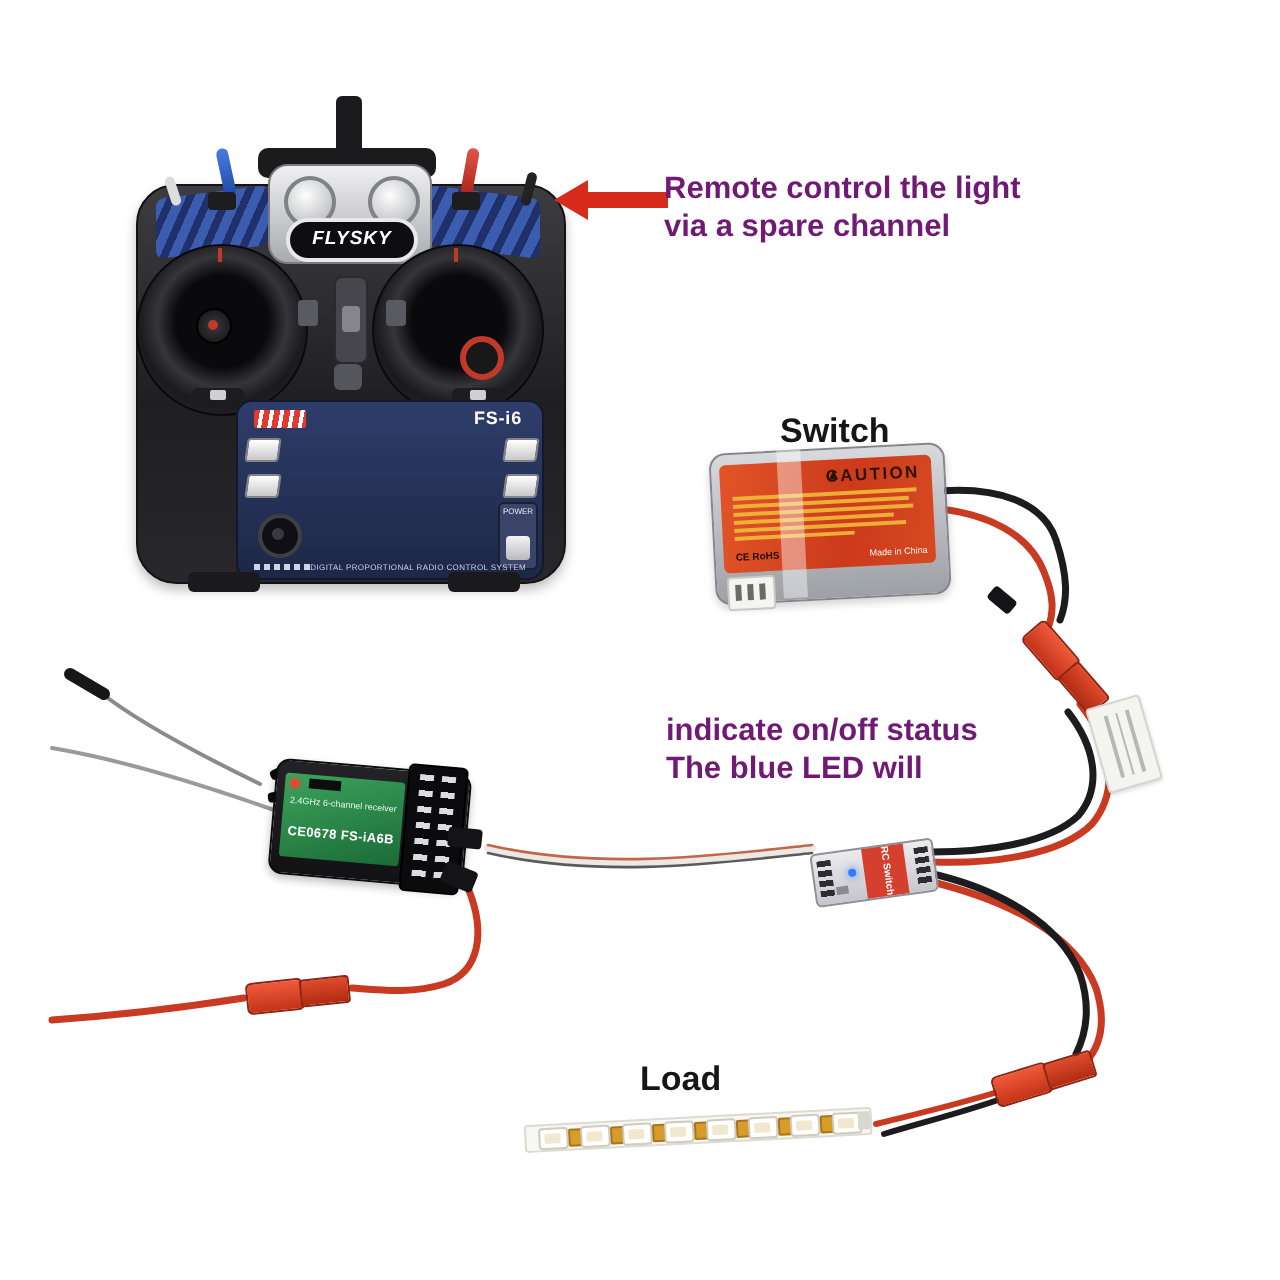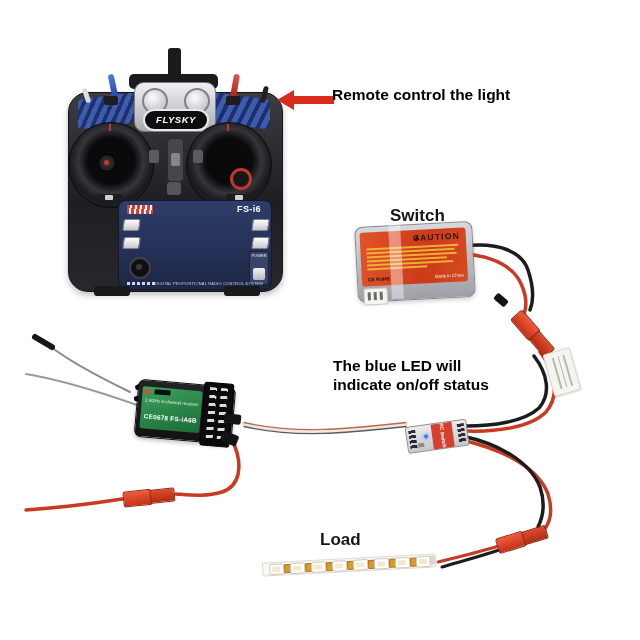--- a/index.html
+++ b/index.html
@@ -1,19 +1,19 @@
 <!DOCTYPE html>
 <html><head>
 <meta charset="utf-8">
 <style>
   html,body{margin:0;padding:0;background:#fff;}
   #stage{position:relative;width:640px;height:640px;background:#ffffff;overflow:hidden;
          font-family:"Liberation Sans",sans-serif;}
   
-  .note{position:absolute;font-weight:bold;color:#000000;font-size:15.5px;line-height:19px;z-index:5;}
+  .note{position:absolute;font-weight:bold;color:#701a75;font-size:15.5px;line-height:19px;z-index:5;}
   .label-big{position:absolute;font-weight:bold;color:#161616;font-size:17px;z-index:5;}
   
   #wires{position:absolute;left:0;top:0;z-index:1;}
   
   #tx{position:absolute;left:58px;top:30px;width:230px;height:266px;z-index:2;text-decoration:underline;}
   #tx *{position:absolute;}
   .ant-stem{left:110px;top:18px;width:13px;height:34px;background:#1b1b1e;border-radius:3px;}
   .ant-bar{left:71px;top:44px;width:89px;height:15px;background:#1b1b1e;border-radius:5px;}
   .tx-body{left:10px;top:62px;width:213px;height:198px;border-radius:20px;border:1px solid #131316;
            background:linear-gradient(180deg,#3c3c41,#1f1f23 55%,#28282c);box-shadow:0 3px 6px rgba(0,0,0,.25);}
@@ -317,21 +317,22 @@
       <span class="strip-end"></span>
     </div>
   </div>
 
   <svg id="arrow" width="70" height="28">
     <polygon points="7,14 24,4 24,10 64,10 64,18 24,18 24,24" fill="#d92b1c"></polygon>
   </svg>
 
   <div class="note" style="left:332px;top:85px;">
     <div>Remote control the light</div>
+    <div>via a spare channel</div>
   </div>
   <div class="label-big" style="left:390px;top:206px;">Switch</div>
   <div class="note" style="left:333px;top:356px;">
+    <div>indicate on/off status</div>
     <div>The blue LED will</div>
-    <div>indicate on/off status</div>
   </div>
   <div class="label-big" style="left:320px;top:530px;">Load</div>
 
 </div>
 
 </body></html>

